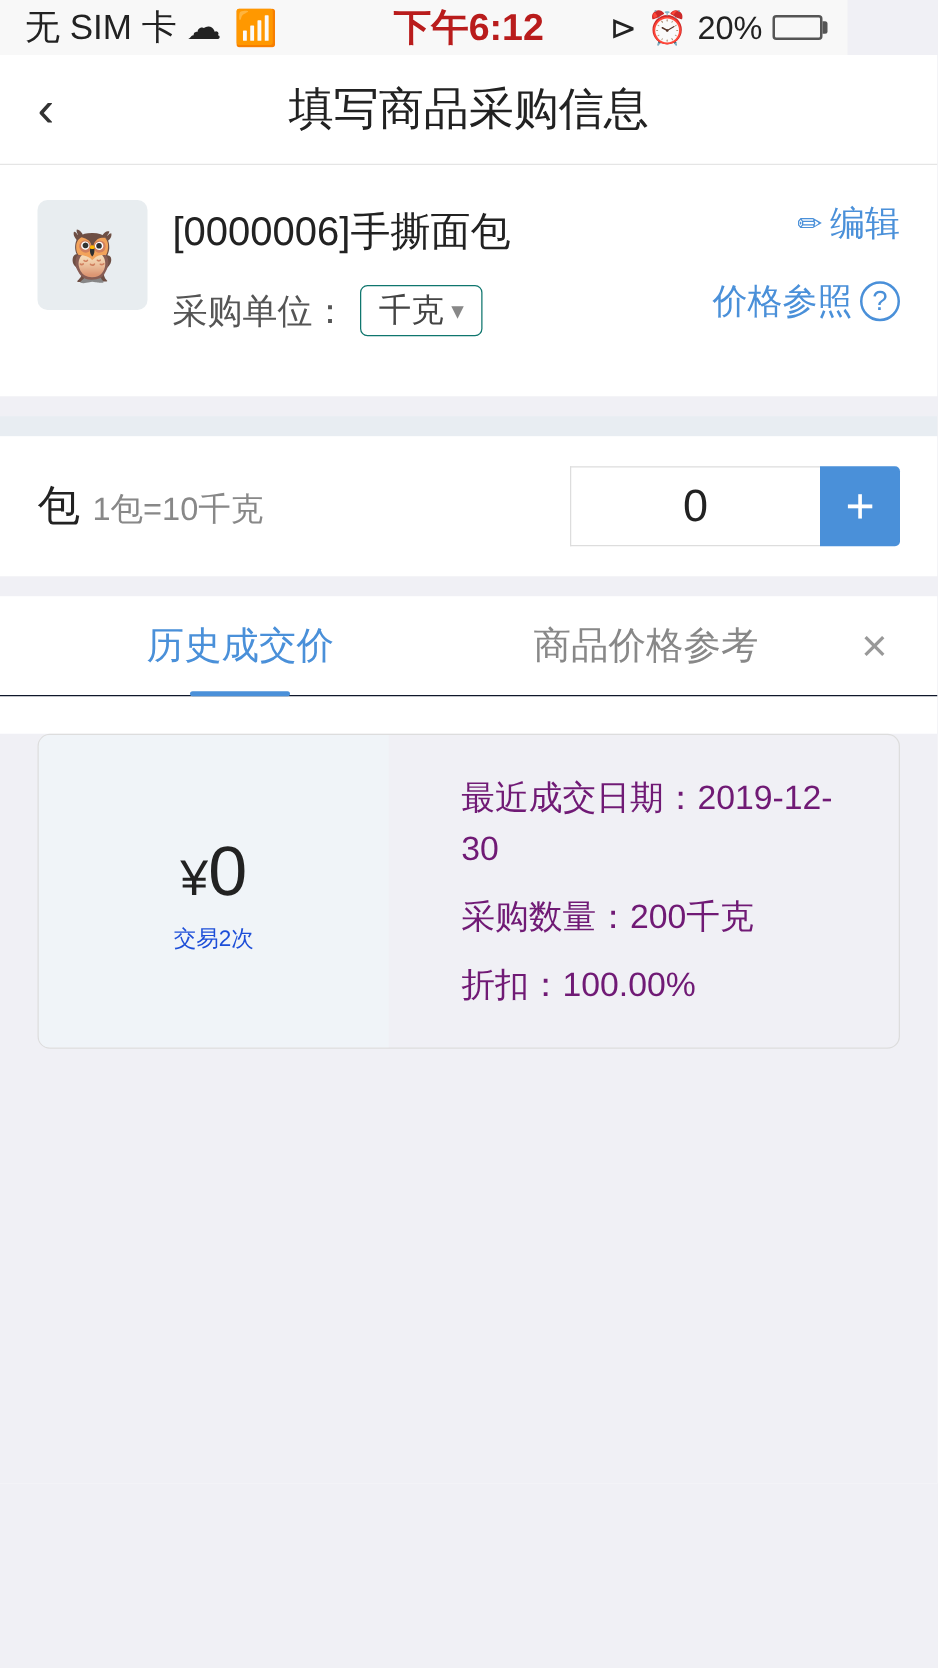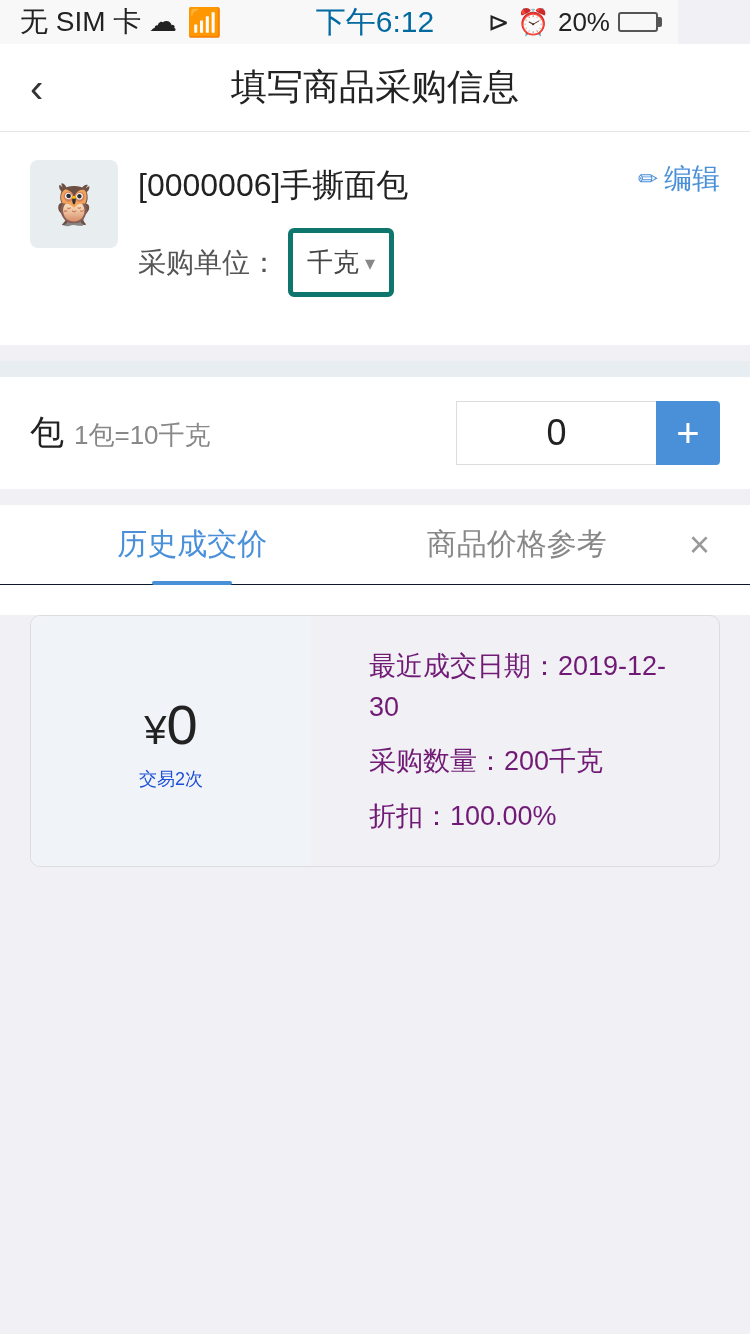--- a/index.html
+++ b/index.html
@@ -25,22 +25,22 @@
     }
     .status-left {
       display: flex;
       align-items: center;
       gap: 10px;
       font-size: 28px;
       color: #222;
     }
     .status-center {
       font-size: 30px;
-      font-weight: 400;
-      color: #0369a1;
+      font-weight: 700;
+      color: #b91c1c;
       position: absolute;
       left: 50%;
       transform: translateX(-50%);
     }
     .status-right {
       display: flex;
       align-items: center;
       gap: 8px;
       font-size: 26px;
       color: #222;
@@ -145,23 +145,23 @@
       margin-bottom: 20px;
     }
     .product-unit-row {
       display: flex;
       align-items: center;
       gap: 10px;
       font-size: 28px;
       color: #555;
     }
     .unit-badge {
-      border: 5px solid #0f766e;
+      border: 1px solid #0f766e;
       border-radius: 6px;
-      padding: 12px 14px;
+      padding: 2px 14px;
       font-size: 26px;
       color: #444;
       display: flex;
       align-items: center;
       gap: 6px;
       background: #fff;
     }
     .unit-badge .arrow {
       font-size: 20px;
       color: #888;
@@ -395,20 +395,24 @@
             <span class="arrow">▾</span>
           </span>
         </div>
       </div>
     </div>
     <div style="display:flex;flex-direction:column;align-items:flex-end;gap:20px;">
       <span class="edit-link">
         <span class="edit-icon-small">✏</span>
         <span>编辑</span>
       </span>
+      <span class="price-ref-link">
+        <span>价格参照</span>
+        <span class="info-circle">?</span>
+      </span>
     </div>
   </div>
 </div>
 
 <div class="gray-divider"></div>
 
 <div class="quantity-row">
   <div class="quantity-label">
     <span class="quantity-unit">包</span>
     <span class="quantity-sub">1包=10千克</span>

